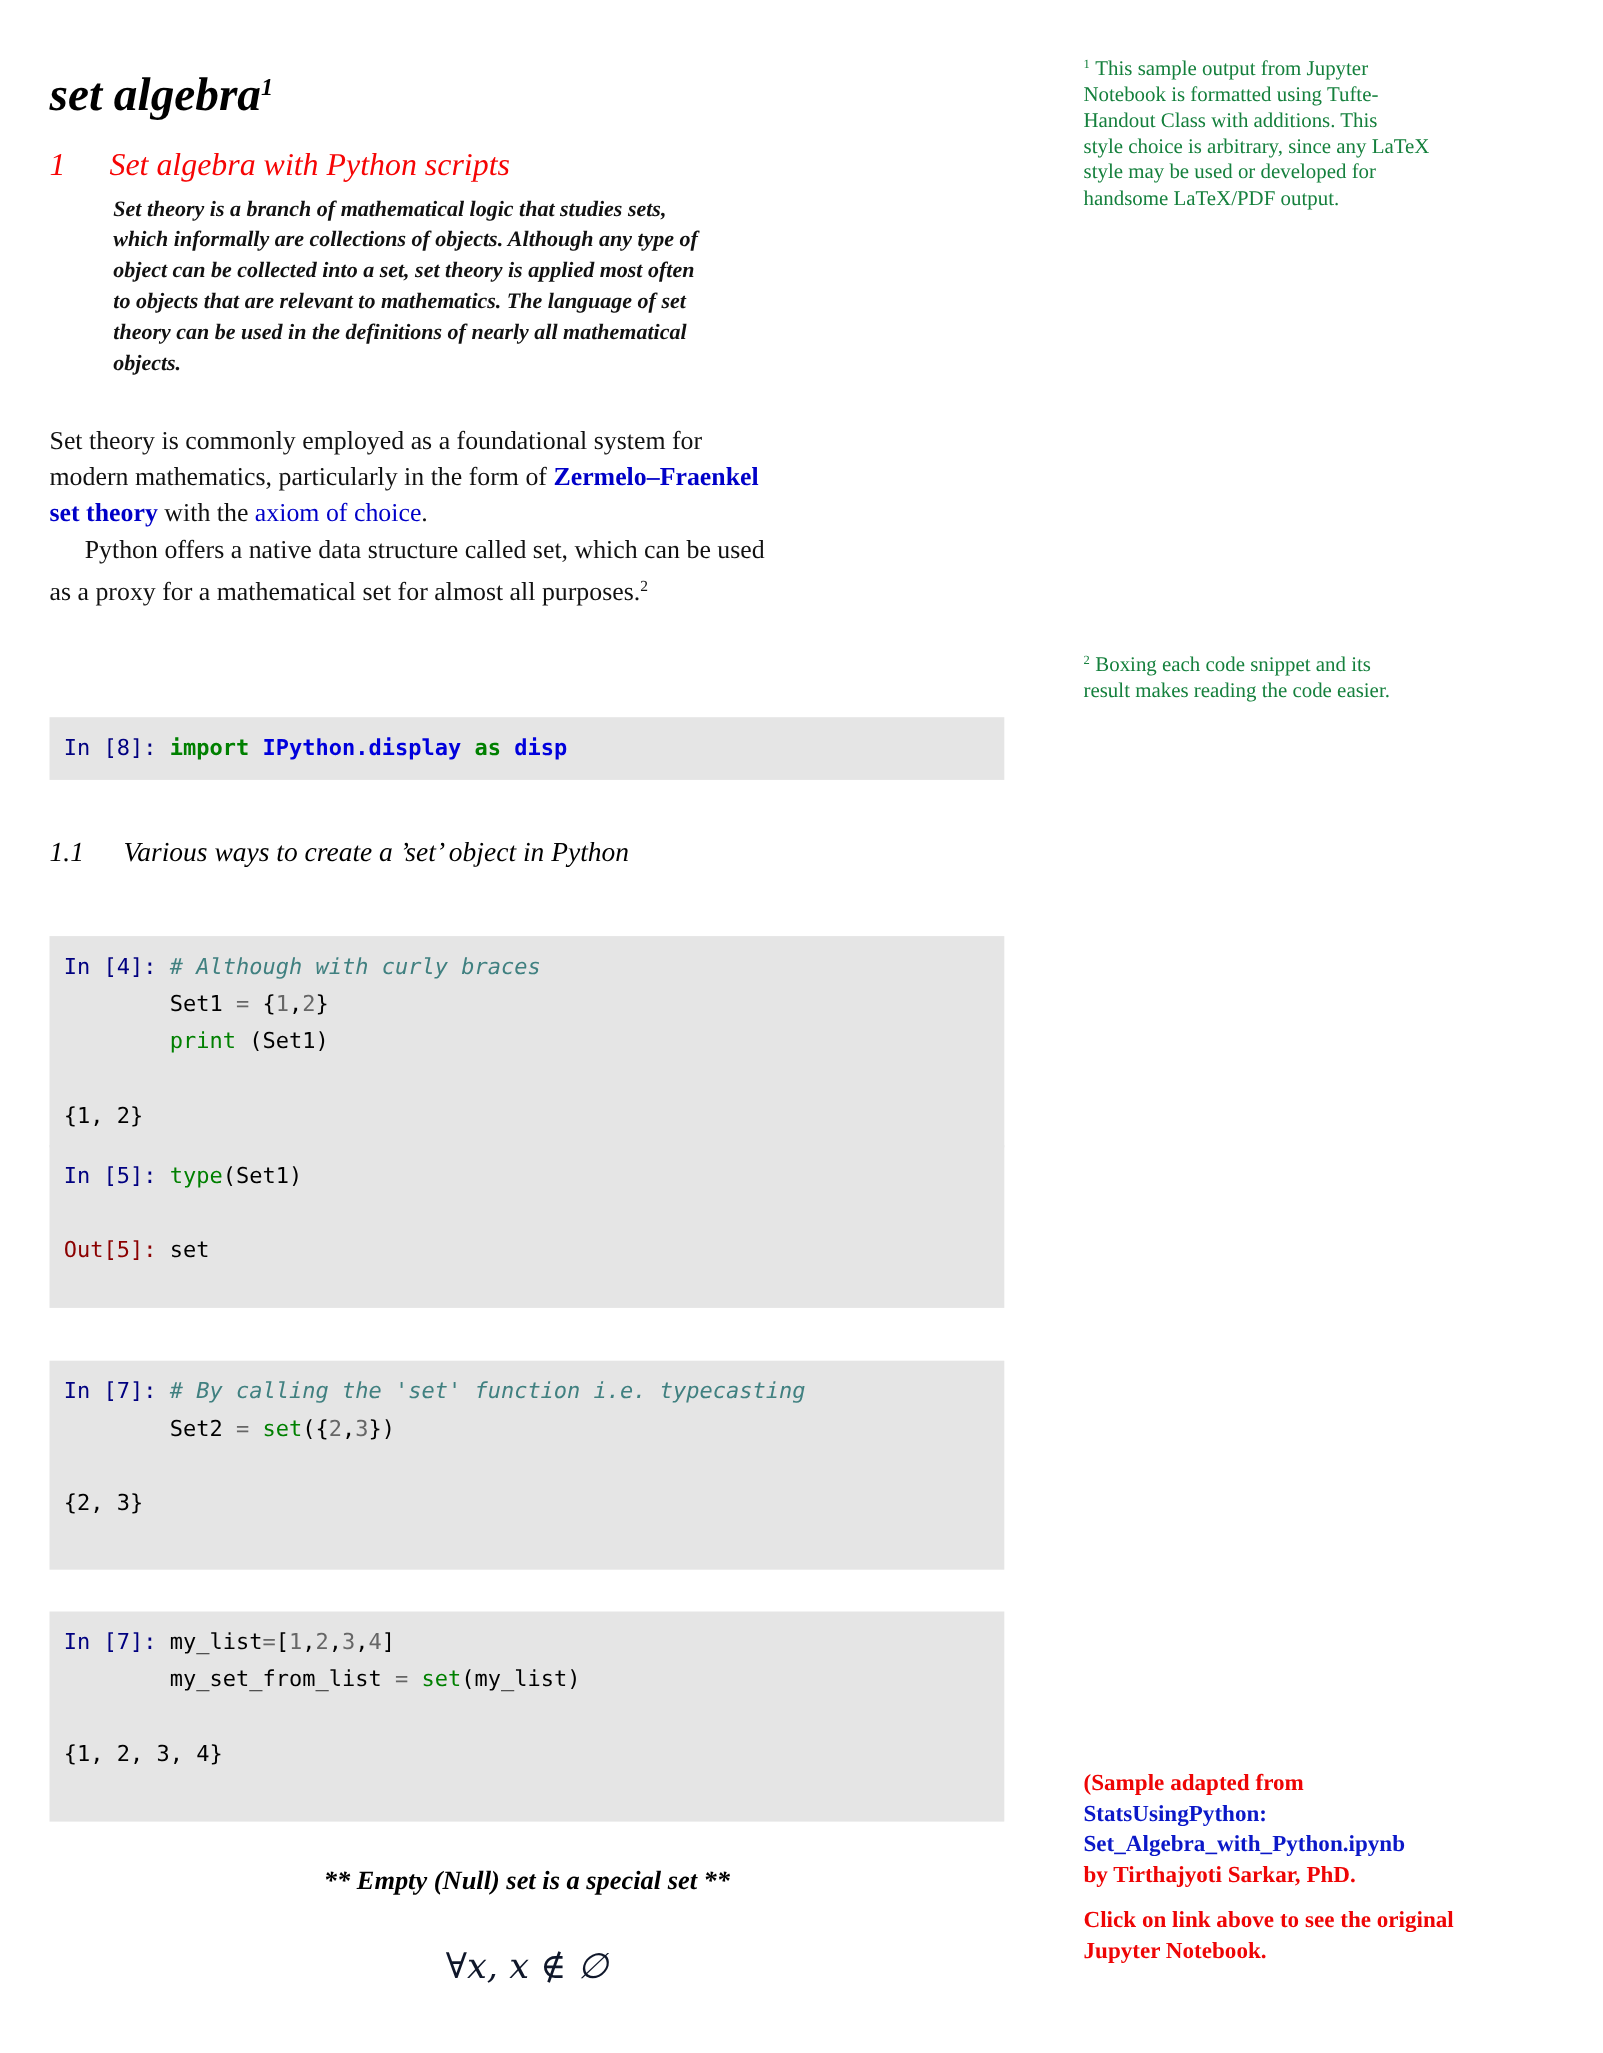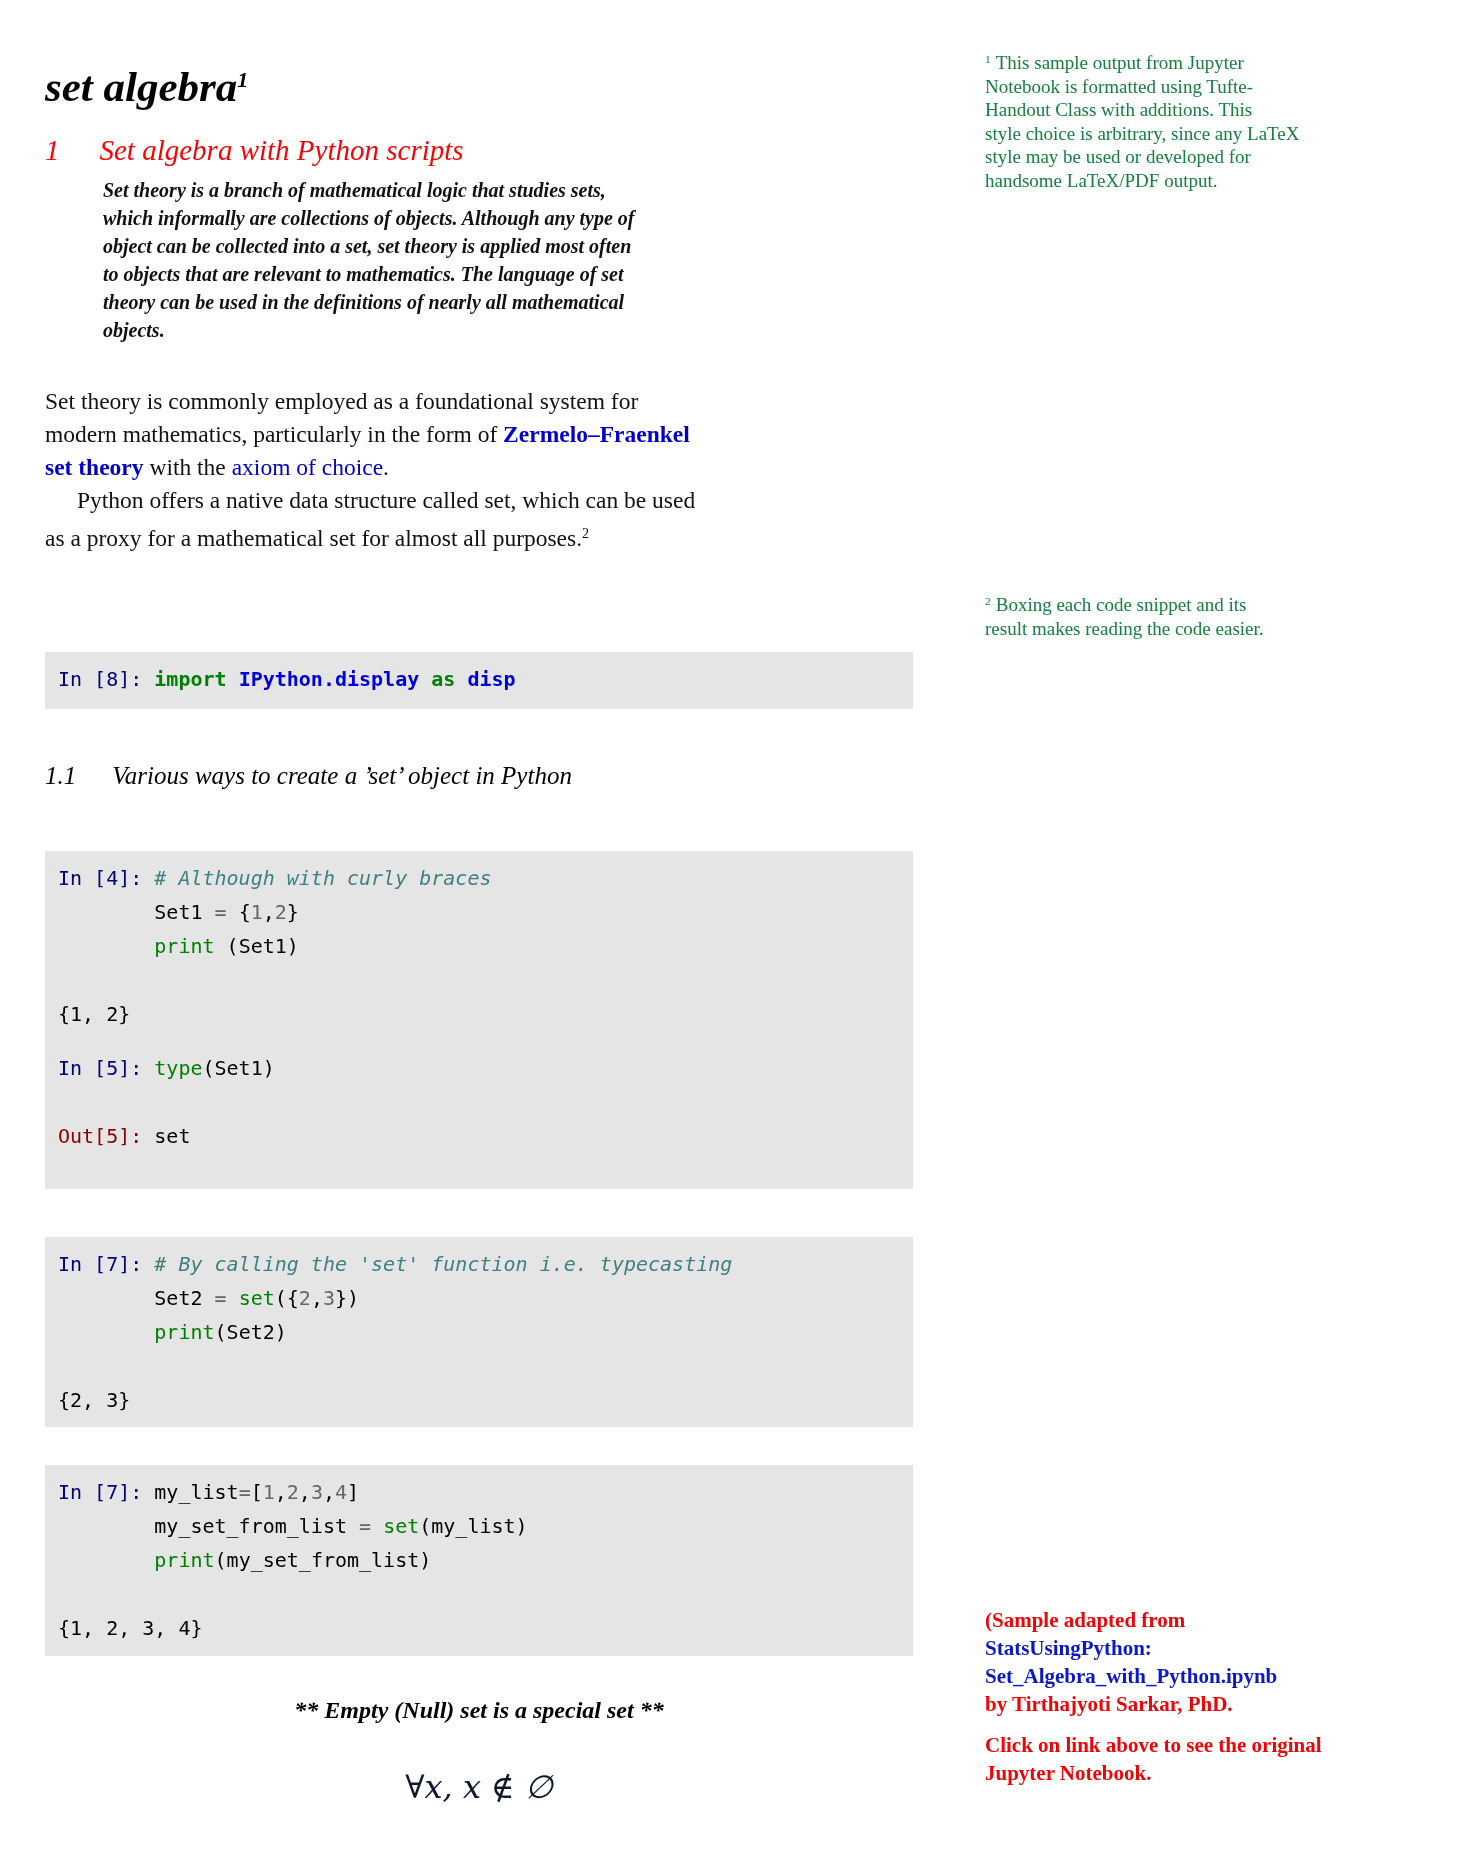--- a/index.html
+++ b/index.html
@@ -123,28 +123,26 @@
       <div class="code-row"><span class="tk-pl">{1, 2}</span></div>
     </div>
   <div class="codecell" id="cb-in5">
       <div class="code-row"><span class="code-prompt">In [5]: </span><span class="tk-nb">type</span><span class="tk-pl">(Set1)</span></div>
       <div class="code-row"><span>&nbsp;</span></div>
       <div class="code-row"><span class="out-prompt">Out[5]: </span><span class="tk-pl">set</span></div>
     </div>
   <div class="codecell" id="cb-in6">
       <div class="code-row"><span class="code-prompt">In [7]: </span><span class="tk-cm"># By calling the 'set' function i.e. typecasting</span></div>
       <div class="code-row"><span class="code-prompt">        </span><span class="tk-pl">Set2 </span><span class="tk-op">=</span><span class="tk-pl"> </span><span class="tk-nb">set</span><span class="tk-pl">({</span><span class="tk-num">2</span><span class="tk-pl">,</span><span class="tk-num">3</span><span class="tk-pl">})</span></div>
-      <div class="code-row"><span class="code-prompt">        </span><span class="tk-nb">print</span><span class="tk-pl">(Set2)</span></div>
       <div class="code-row"><span>&nbsp;</span></div>
       <div class="code-row"><span class="tk-pl">{2, 3}</span></div>
     </div>
   <div class="codecell" id="cb-in7">
       <div class="code-row"><span class="code-prompt">In [7]: </span><span class="tk-pl">my_list</span><span class="tk-op">=</span><span class="tk-pl">[</span><span class="tk-num">1</span><span class="tk-pl">,</span><span class="tk-num">2</span><span class="tk-pl">,</span><span class="tk-num">3</span><span class="tk-pl">,</span><span class="tk-num">4</span><span class="tk-pl">]</span></div>
       <div class="code-row"><span class="code-prompt">        </span><span class="tk-pl">my_set_from_list </span><span class="tk-op">=</span><span class="tk-pl"> </span><span class="tk-nb">set</span><span class="tk-pl">(my_list)</span></div>
-      <div class="code-row"><span class="code-prompt">        </span><span class="tk-nb">print</span><span class="tk-pl">(my_set_from_list)</span></div>
       <div class="code-row"><span>&nbsp;</span></div>
       <div class="code-row"><span class="tk-pl">{1, 2, 3, 4}</span></div>
     </div>
 
   <div class="center-em">** Empty (Null) set is a special set **</div>
   <div class="math-line">∀x, x ∉ ∅</div>
 
   <div class="margin-credit">
     <div>
       <span class="red">(Sample adapted from</span><br>

